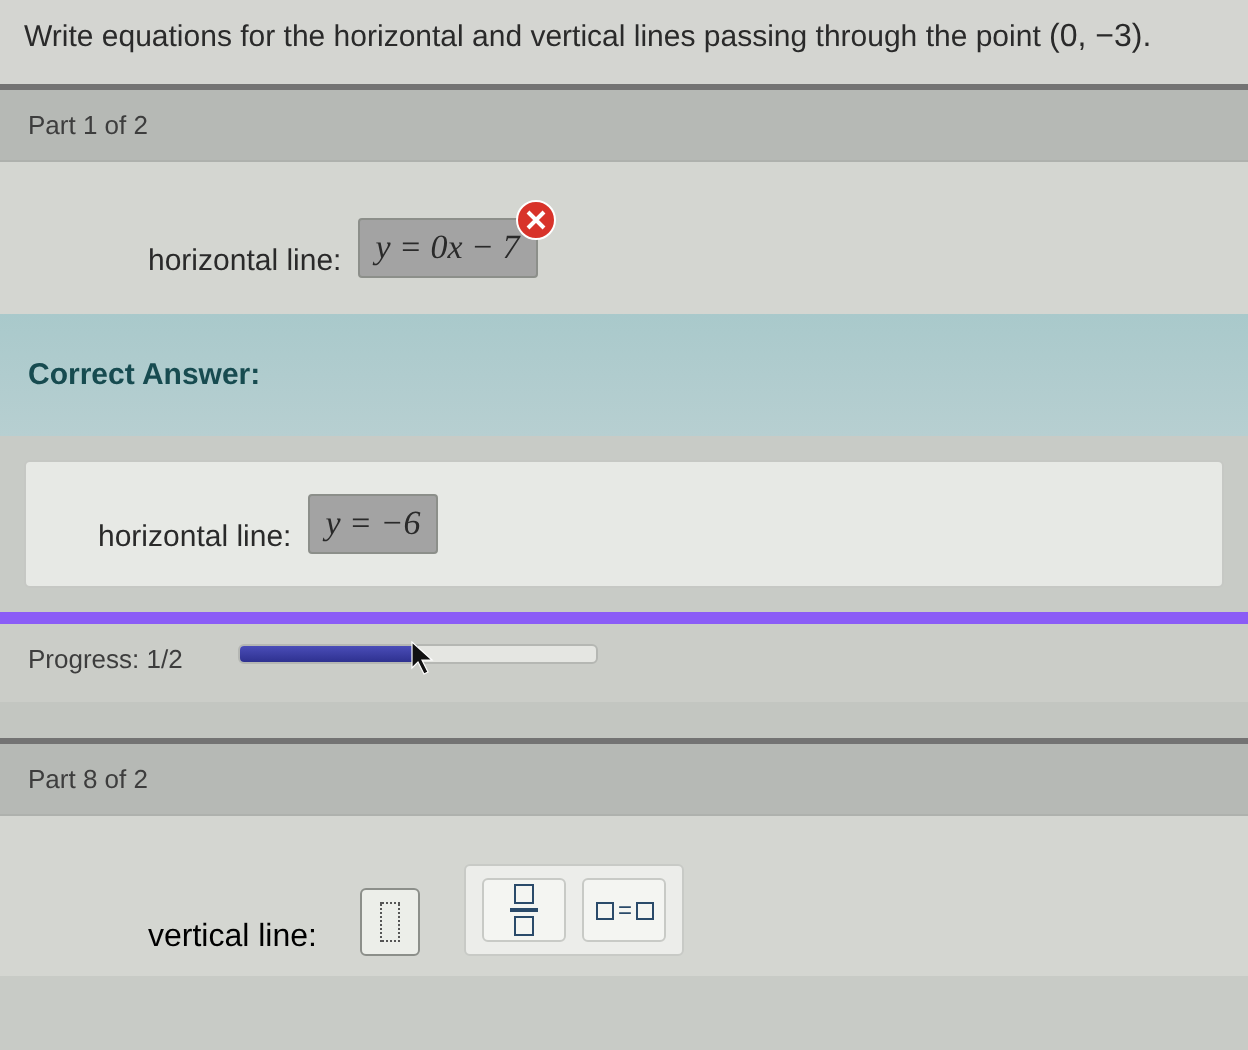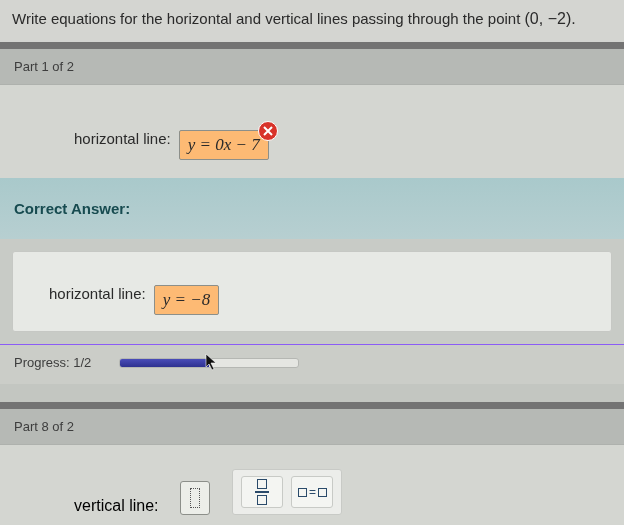--- a/index.html
+++ b/index.html
@@ -15,40 +15,39 @@
     font-size: 15px;
     color: #2a2a2a;
     background: #d4d5d1;
   }
   .point { font-size: 16px; }
   .part-bar {
     background: #b6b9b5;
     padding: 10px 14px;
     font-size: 13px;
     color: #3d3d3d;
-    border-top: 7px solid #737373;
+    border-top: 3px solid #737373;
     border-bottom: 1px solid #aeb1ad;
   }
   .content-area {
     background: #d4d6d1;
     padding: 28px 14px 18px 14px;
   }
   .line-row {
     display: flex;
-    align-items: flex-start;
+    align-items: flex-end;
     gap: 8px;
     padding-left: 60px;
     font-size: 15px;
     color: #2a2a2a;
-    margin-top: 17px;
   }
   .math-box {
     border: 1px solid #8c8f8a;
     padding: 4px 8px;
-    background: #fdba74;
+    background: #a3a3a3;
     font-family: 'Times New Roman', serif;
     font-style: italic;
     font-size: 17px;
     position: relative;
     border-radius: 2px;
   }
   .wrong-badge {
     position: absolute;
     top: -10px; right: -10px;
     width: 20px; height: 20px;
@@ -70,27 +69,27 @@
   .correct-box {
     margin: 12px;
     background: #e7e9e5;
     border: 1px solid #c6c8c4;
     border-radius: 3px;
     padding: 16px 18px;
   }
   .correct-box .line-row { padding-left: 18px; }
   .progress-wrap {
     display: flex;
-    align-items: center;
+    align-items: flex-start;
     gap: 28px;
     padding: 10px 14px 14px 14px;
     font-size: 13px;
     color: #3d3d3d;
     background: #cbcdc8;
-    border-top: 1px solid #8b5cf6;
+    border-top: 6px solid #8b5cf6;
   }
   .progress-track {
     width: 180px; height: 10px;
     background: #e5e6e2;
     border: 1px solid #b5b7b3;
     border-radius: 3px;
     overflow: hidden;
     position: relative;
   }
   .progress-fill {
@@ -154,21 +153,21 @@
     position: absolute;
     left: 205px;
     margin-top: -2px;
     pointer-events: none;
   }
 </style>
 </head>
 <body>
 
 <div class="question">
-  <span>Write equations for the horizontal and vertical lines passing through the point </span><span class="point">(0, −2).</span>
+  <span>Write equations for the horizontal and vertical lines passing through the point </span><span class="point">(0, −3).</span>
 </div>
 
 <div class="part-bar">Part 1 of 2</div>
 
 <div class="content-area">
   <div class="line-row">
     <span>horizontal line:</span>
     <span class="math-box">
       <span>y = 0x − 7</span>
       <span class="wrong-badge">
@@ -179,21 +178,21 @@
     </span>
   </div>
 </div>
 
 <div class="correct-bar">Correct Answer:</div>
 
 <div class="correct-box">
   <div class="line-row">
     <span>horizontal line:</span>
     <span class="math-box">
-      <span>y = −8</span>
+      <span>y = −6</span>
     </span>
   </div>
 </div>
 
 <div class="progress-wrap">
   <span>Progress: 1/2</span>
   <div class="progress-track">
     <div class="progress-fill" style="width: 50%;"></div>
   </div>
   <svg class="cursor-icon" width="14" height="18" viewBox="0 0 14 18">

